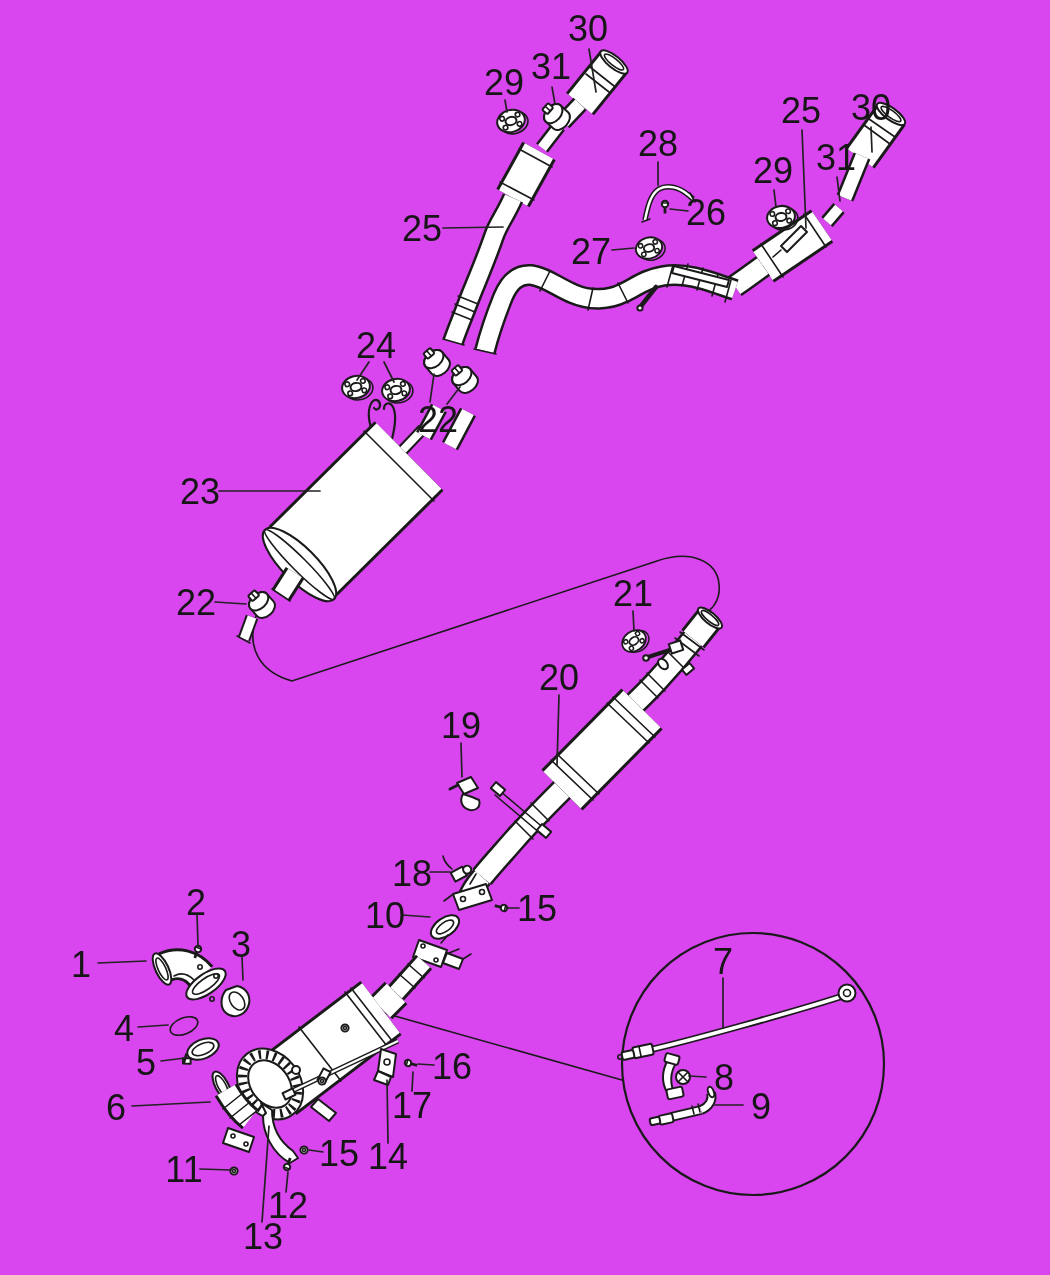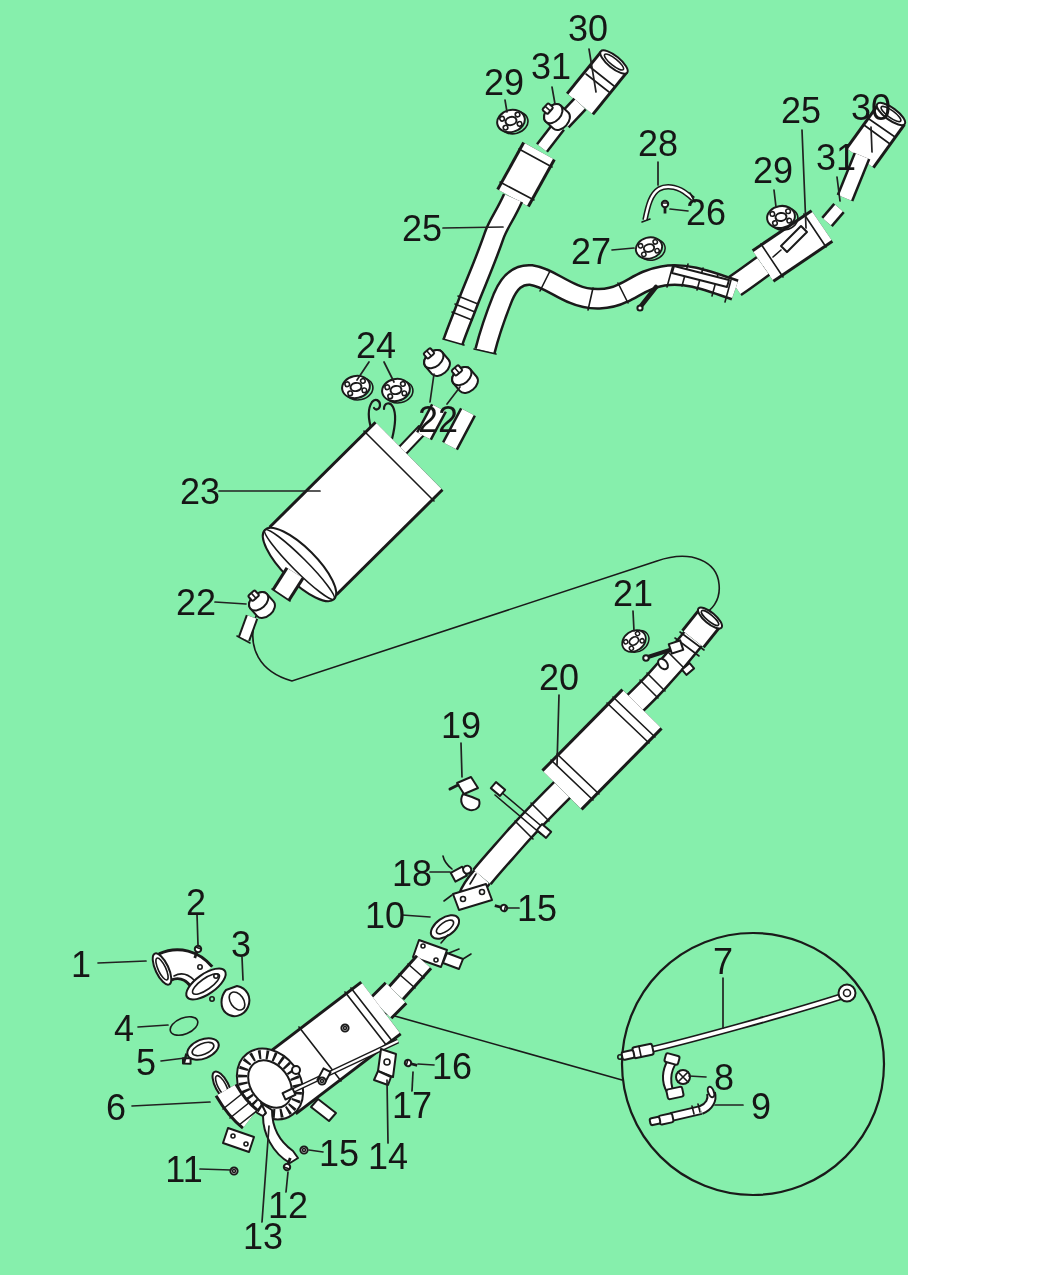--- a/index.html
+++ b/index.html
@@ -1,16 +1,16 @@
 <!DOCTYPE html>
 <html><head>
 <meta charset="utf-8">
 <style>
   html,body{margin:0;padding:0;background:#fff;}
-  .stage{position:relative;width:908px;height:1275px;background:#86efac;overflow:hidden;}
+  .stage{position:relative;width:1050px;height:1275px;background:#d946ef;overflow:hidden;}
   svg{display:block;}
   .k{stroke:#1a1a1a;fill:none;stroke-linejoin:round;stroke-linecap:butt;}
   .kr{stroke:#1a1a1a;fill:none;stroke-linejoin:round;stroke-linecap:round;}
   .w{stroke:#ffffff;fill:none;stroke-linejoin:round;stroke-linecap:butt;}
   .f{fill:#ffffff;stroke:#1a1a1a;stroke-width:2;stroke-linejoin:round;}
   .t{stroke:#1a1a1a;stroke-width:1.6;fill:none;stroke-linecap:round;}
   .ld{stroke:#222222;stroke-width:1.7;fill:none;stroke-linecap:round;}
   .callout{font-family:"Liberation Sans",sans-serif;font-size:36px;fill:#161616;text-anchor:middle;}
 </style>
 </head>

